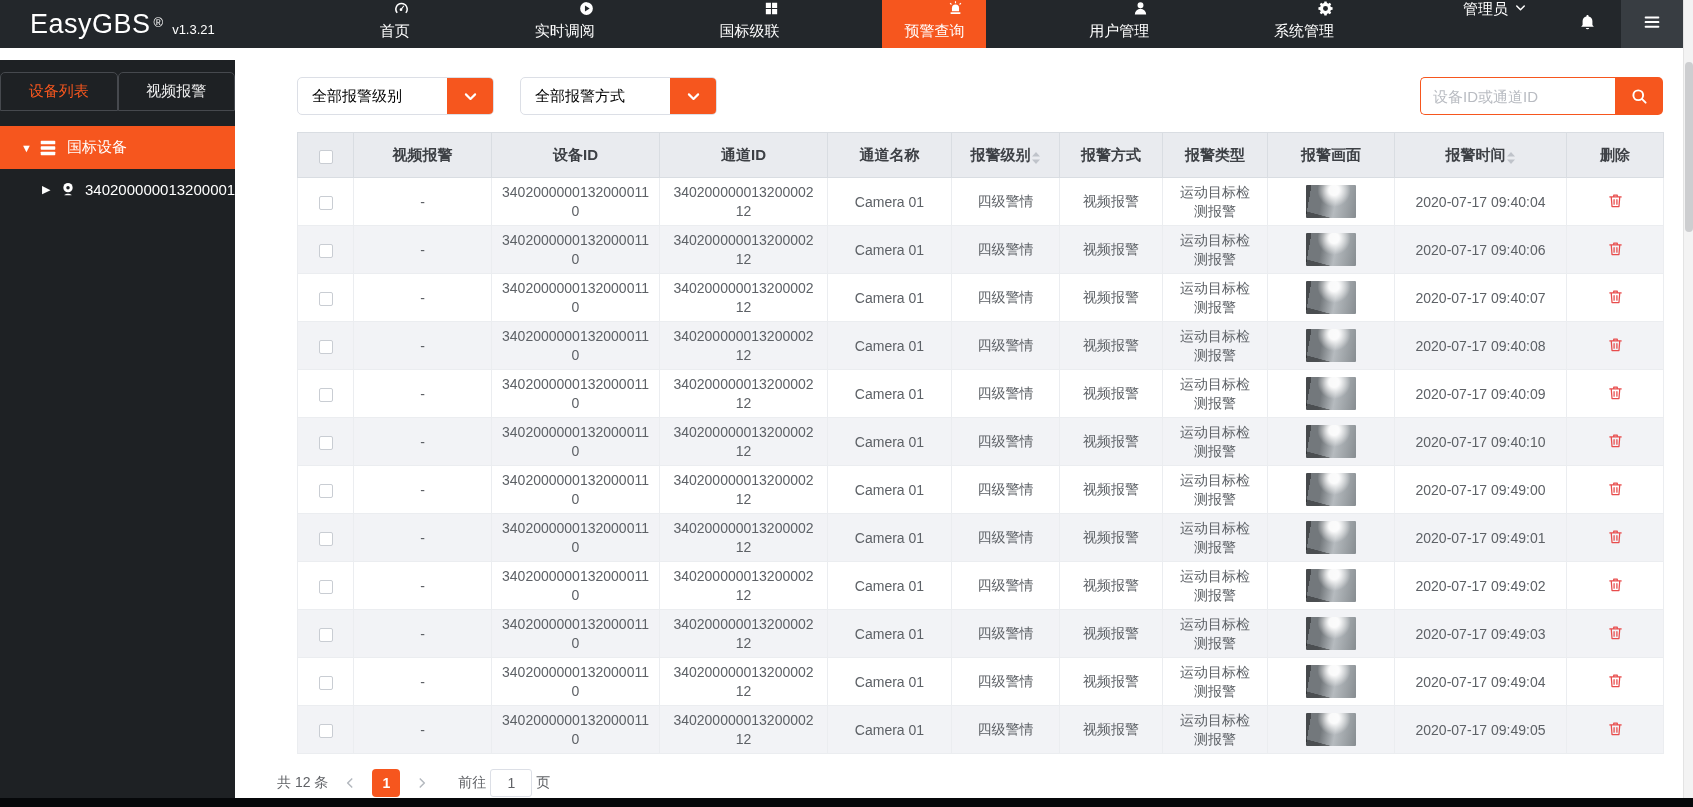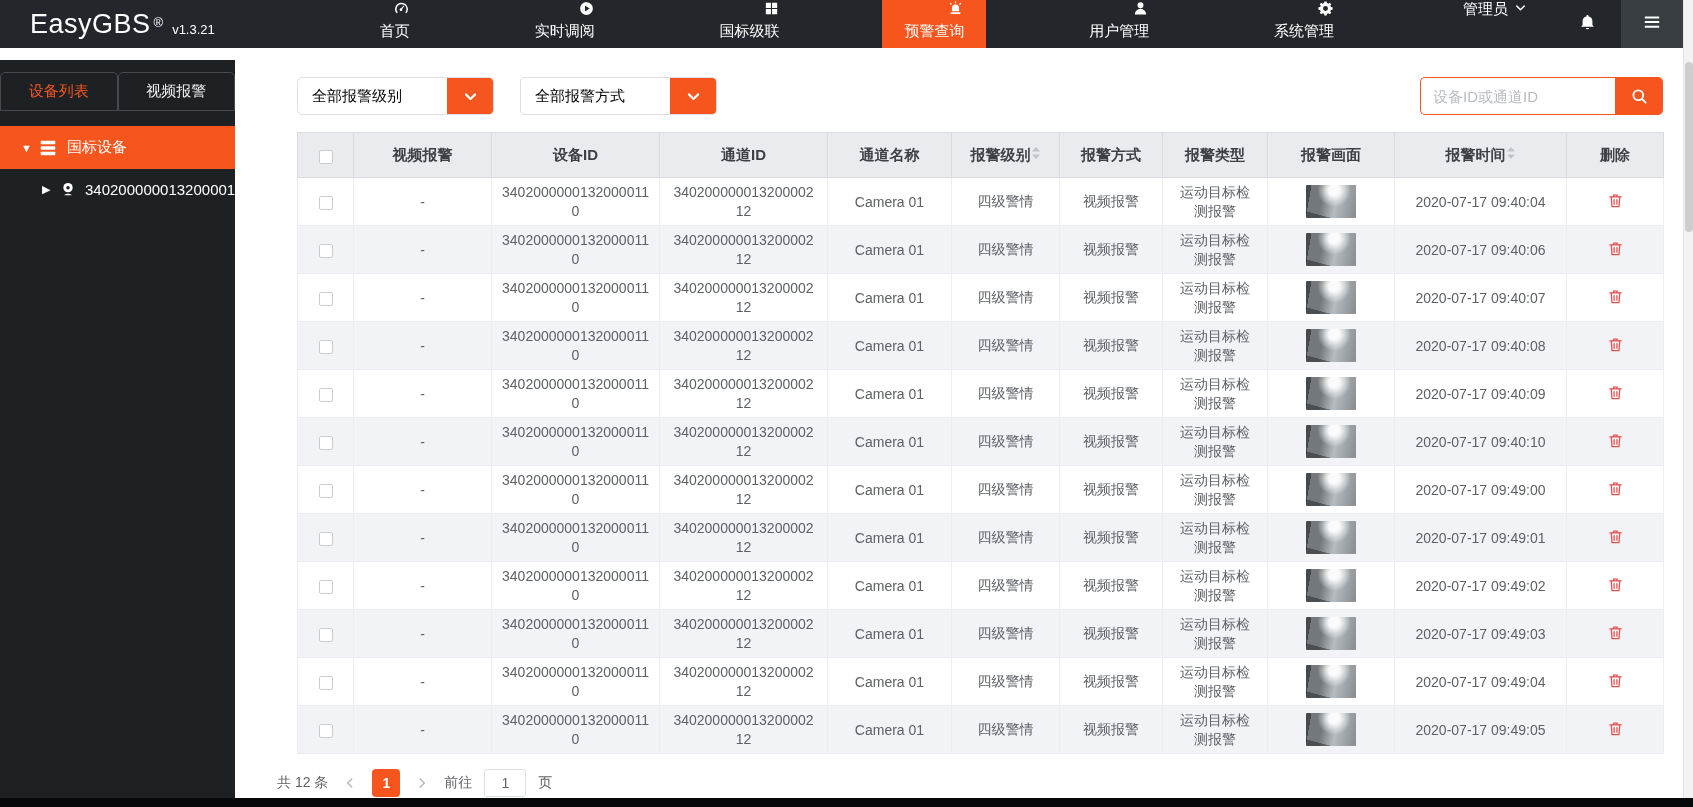--- a/index.html
+++ b/index.html
@@ -45,41 +45,41 @@
   .select-btn svg { width:17px; height:17px; }
   .search-group { margin-left:auto; display:flex; height:38px; width:243px; }
   .search-input { flex:1; min-width:0; border:1px solid #f6561e; border-right:none; border-radius:5px 0 0 5px; padding:0 12px; font-size:15px; color:#333; outline:none; }
   .search-input::placeholder { color:#b9bcc2; }
   .search-btn { width:48px; background:#f6561e; border:none; border-radius:0 5px 5px 0; display:flex; align-items:center; justify-content:center; cursor:pointer; }
 
   
   .table-wrap { margin:17px 20px 0 20px; }
   table { width:100%; border-collapse:collapse; table-layout:fixed; }
   th { background:#e9ebef; height:45px; font-size:15px; color:#3d4045; font-weight:bold; border:1px solid #d9dde2; text-align:center; }
-  .th-inner { display:inline-flex; align-items:flex-start; }
+  .th-inner { display:inline-flex; align-items:flex-end; }
   .sort-icon { display:inline-flex; flex-direction:column; line-height:0; }
   td { border:1px solid #ebedf0; height:48px; text-align:center; font-size:14px; color:#5d6166; background:#fff; }
   tr.striped td { background:#f2f3f6; }
   .wrap-id { word-break:break-all; padding:0 10px; line-height:1.35; }
   .wrap-type { padding:0 14px; line-height:1.35; }
   .checkbox { display:inline-block; width:14px; height:14px; border:1px solid #c9cdd3; border-radius:2px; background:#fff; vertical-align:middle; cursor:pointer; }
   .thumb { width:50px; height:33px; margin:0 auto; border-radius:1px; cursor:pointer;
     background:
       radial-gradient(circle at 56% 16%, rgba(255,255,255,.95) 0 13%, rgba(255,255,255,0) 42%),
       linear-gradient(15deg, rgba(0,0,0,.35) 0 14%, rgba(0,0,0,0) 15%),
       linear-gradient(100deg, #46494c 0 10%, #73787c 10% 32%, #b6bbbf 58%, #868c90 100%);
   }
   .trash-btn { display:inline-flex; align-items:center; justify-content:center; cursor:pointer; }
 
   
   .pagination { display:flex; align-items:center; justify-content:flex-start; gap:15px; margin-top:15px; font-size:14px; color:#606266; }
   .pg-arrow { display:flex; align-items:center; cursor:pointer; }
   .pg-arrow svg { width:14px; height:14px; }
   .page-current { min-width:28px; height:28px; padding:0 6px; background:#f6561e; color:#fff; border-radius:4px; display:flex; align-items:center; justify-content:center; font-weight:bold; cursor:pointer; }
-  .goto-group { display:flex; align-items:center; gap:12px; }
+  .goto-group { display:flex; align-items:center; gap:4px; margin-left:14px; }
   .goto-input { width:42px; height:28px; border:1px solid #dcdfe6; border-radius:3px; text-align:center; font-size:14px; color:#606266; outline:none; }
 
   
   .scrollbar { position:absolute; top:0; right:0; width:10px; height:100%; background:#f3f3f3; border-left:1px solid #e3e3e3; z-index:60; }
   .scroll-thumb { position:absolute; top:62px; left:1px; width:8px; height:170px; background:#cdced0; border-radius:4px; }
   .bottom-strip { position:absolute; left:0; right:0; bottom:0; height:9px; background:#06080a; z-index:70; }
 </style>
 </head>
 <body>
 

